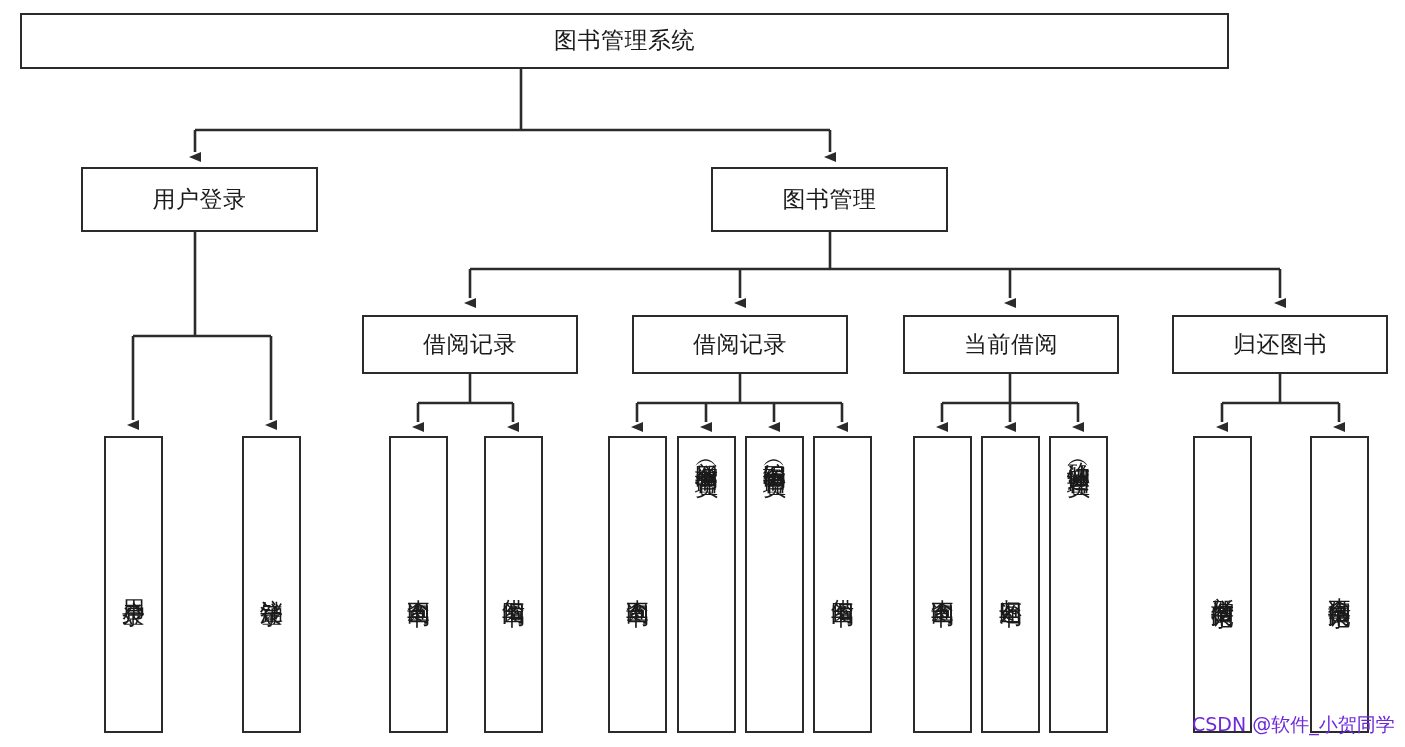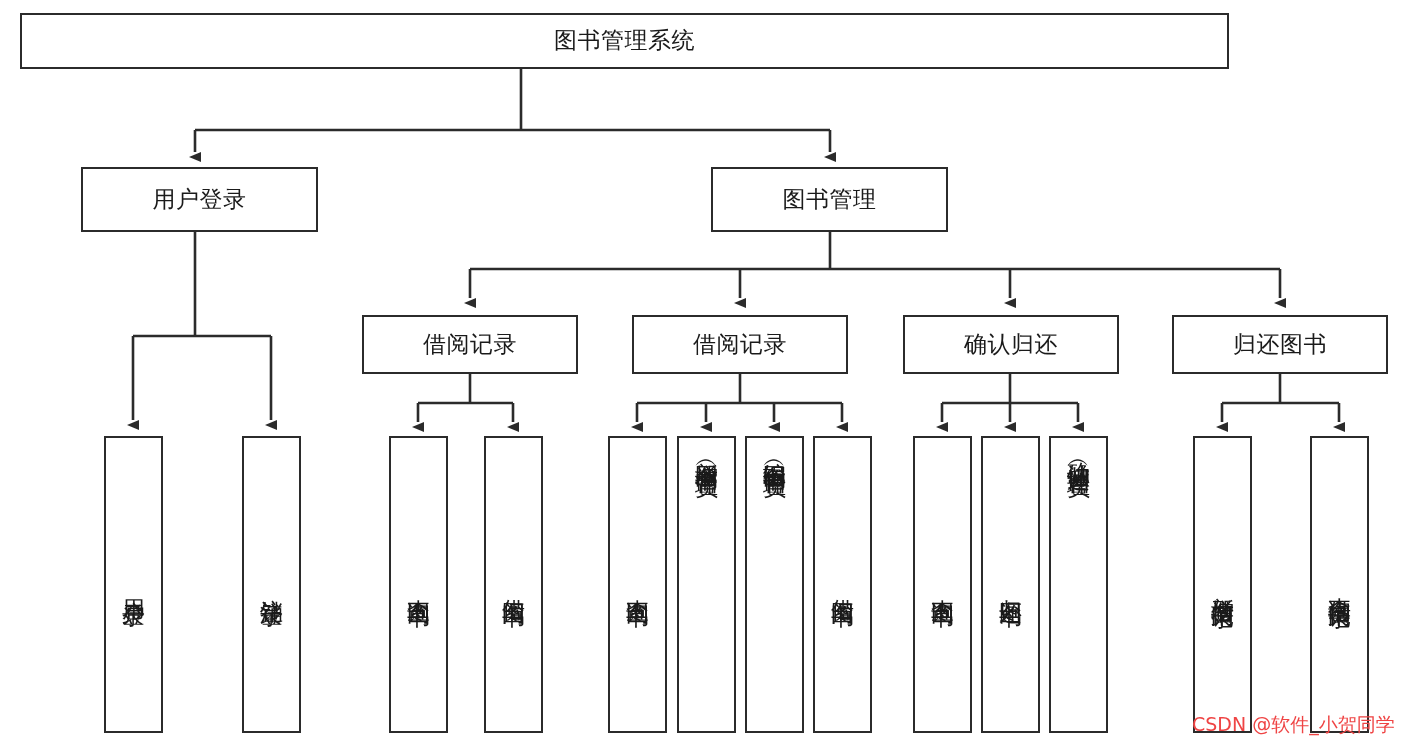--- a/index.html
+++ b/index.html
@@ -65,21 +65,21 @@
   
   .node.v.centered {
     align-items: center;
     padding-top: 0;
   }
   #watermark {
     position: absolute;
     left: 1192px;
     top: 712px;
     font-size: 19px;
-    color: #ef4444;
+    color: #6d28d9;
     white-space: pre;
     z-index: 8;
     font-family: "DejaVu Sans", "Liberation Sans", sans-serif;
   }
 </style>
 </head>
 <body>
 
 <div id="diagram-root">
 
@@ -147,21 +147,21 @@
 
   <div class="node h" style="left:362px; top:315px; width:216px; height:59px;">
     <span class="node-label">借阅记录</span>
   </div>
 
   <div class="node h" style="left:632px; top:315px; width:216px; height:59px;">
     <span class="node-label">借阅记录</span>
   </div>
 
   <div class="node h" style="left:903px; top:315px; width:216px; height:59px;">
-    <span class="node-label">确认归还</span>
+    <span class="node-label">当前借阅</span>
   </div>
 
   <div class="node h" style="left:1172px; top:315px; width:216px; height:59px;">
     <span class="node-label">归还图书</span>
   </div>
 
   <div class="node v centered" style="left:104px; top:436px; width:59px; height:297px;">
     <span class="node-label">用户登录</span>
   </div>
 

